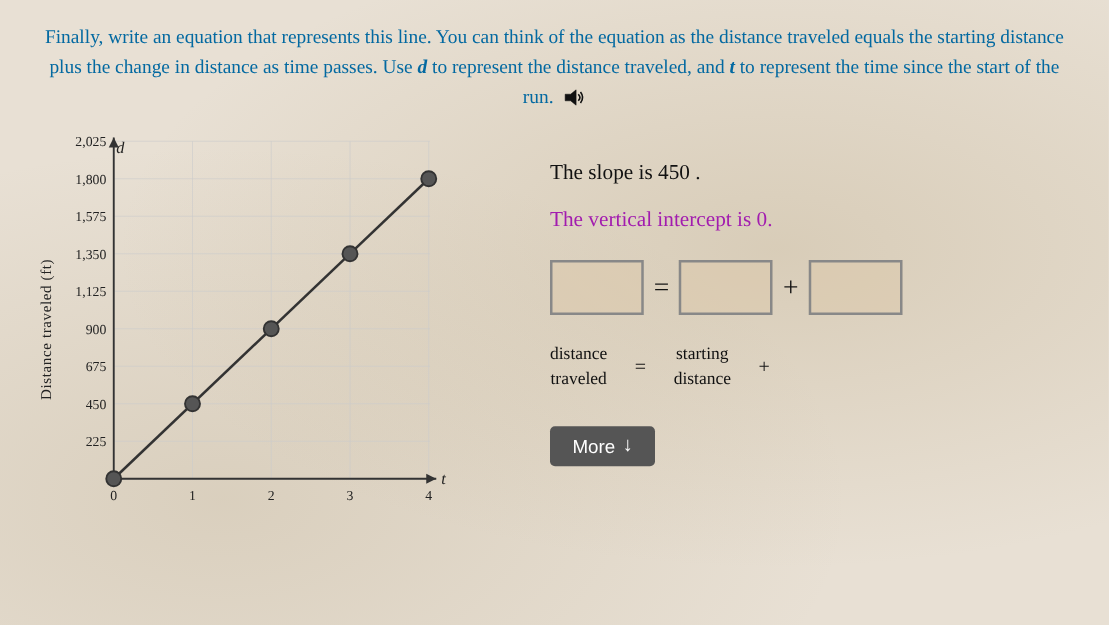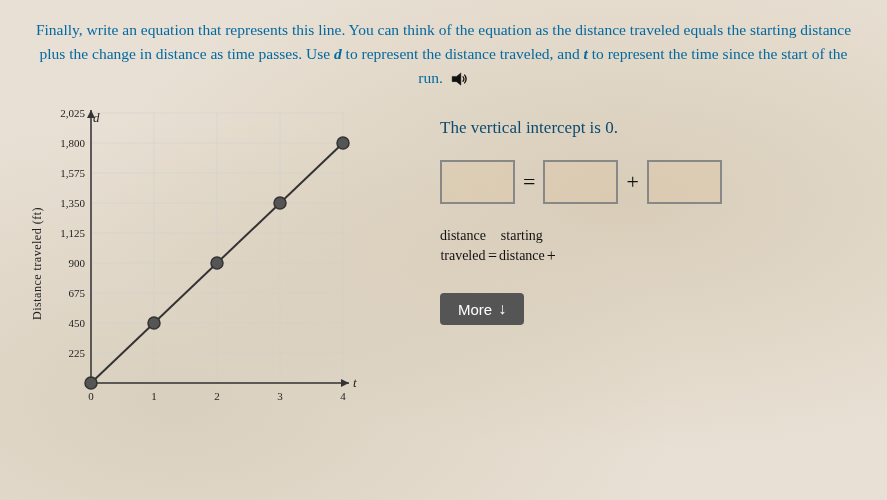--- a/index.html
+++ b/index.html
@@ -97,21 +97,21 @@
     }
 
     .slope-text {
       font-size: 17px;
       color: #111;
       margin-top: 10px;
     }
 
     .intercept-text {
       font-size: 17px;
-      color: #0c4a6e;
+      color: #a21caf;
     }
 
     .equation-row {
       display: flex;
       flex-direction: row;
       align-items: center;
       gap: 8px;
       margin-top: 4px;
     }
 
@@ -125,22 +125,22 @@
 
     .eq-sign, .plus-sign {
       font-size: 22px;
       color: #111;
       font-weight: normal;
     }
 
     .labels-row {
       display: flex;
       flex-direction: row;
-      align-items: flex-end;
-      gap: 0;
+      align-items: center;
+      gap: 20px;
       margin-top: 4px;
     }
 
     .label-group {
       display: flex;
       flex-direction: column;
       align-items: center;
     }
 
     .label-text {
@@ -270,20 +270,21 @@
 
             <circle cx="294" cy="35" r="6" fill="#555" stroke="#333" stroke-width="1.5"></circle>
 
           </svg>
         </div>
       </div>
     </div>
 
     <div class="right-panel">
 
+      <div class="slope-text">The slope is 450 .</div>
 
       <div class="intercept-text">The vertical intercept is 0.</div>
 
       <div class="equation-row">
         <div class="input-box"></div>
         <span class="eq-sign">=</span>
         <div class="input-box"></div>
         <span class="plus-sign">+</span>
         <div class="input-box"></div>
       </div>

